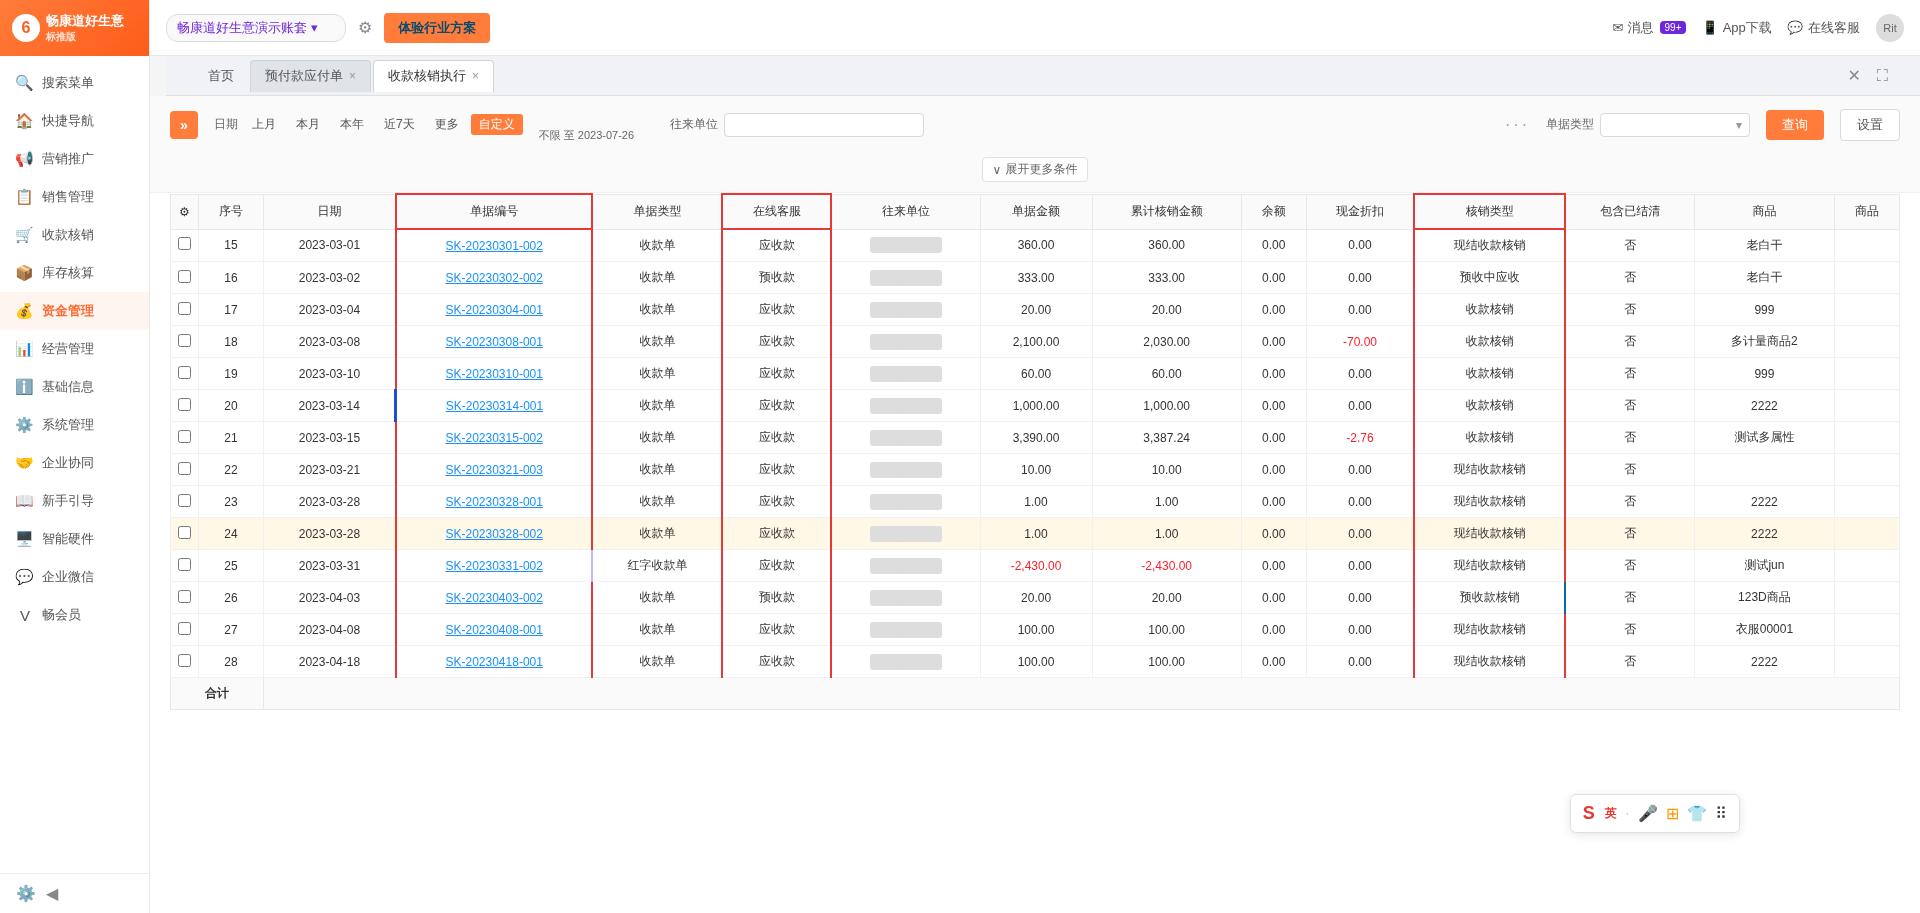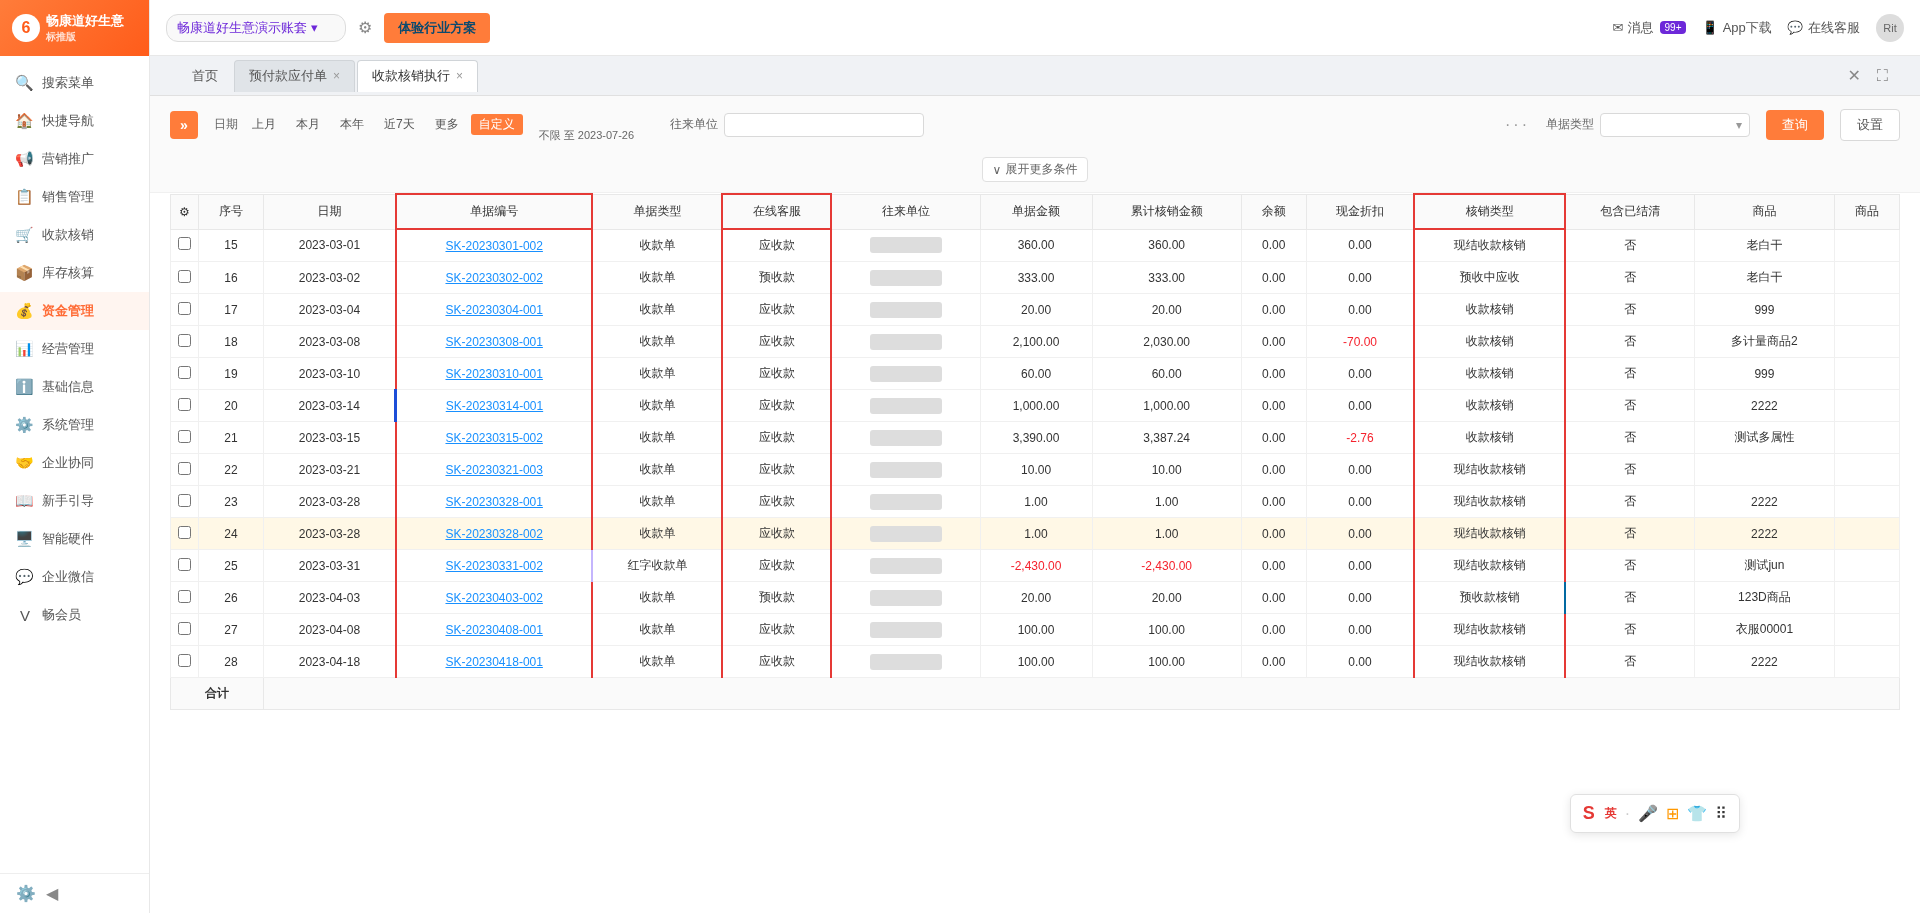--- a/index.html
+++ b/index.html
@@ -88,20 +88,21 @@
     
     .tabbar {
       height: 40px;
       background: #f0f2f5;
       display: flex;
       align-items: center;
       padding: 0 28px;
       gap: 0;
       flex-shrink: 0;
       border-bottom: 1px solid #e0e0e0;
+      margin-left: 16px;
     }
     .tab {
       height: 32px;
       display: flex; align-items: center; gap: 6px;
       padding: 0 14px;
       border-radius: 4px 4px 0 0;
       cursor: pointer;
       font-size: 13px;
       color: #555;
       background: #e0e4e8;

